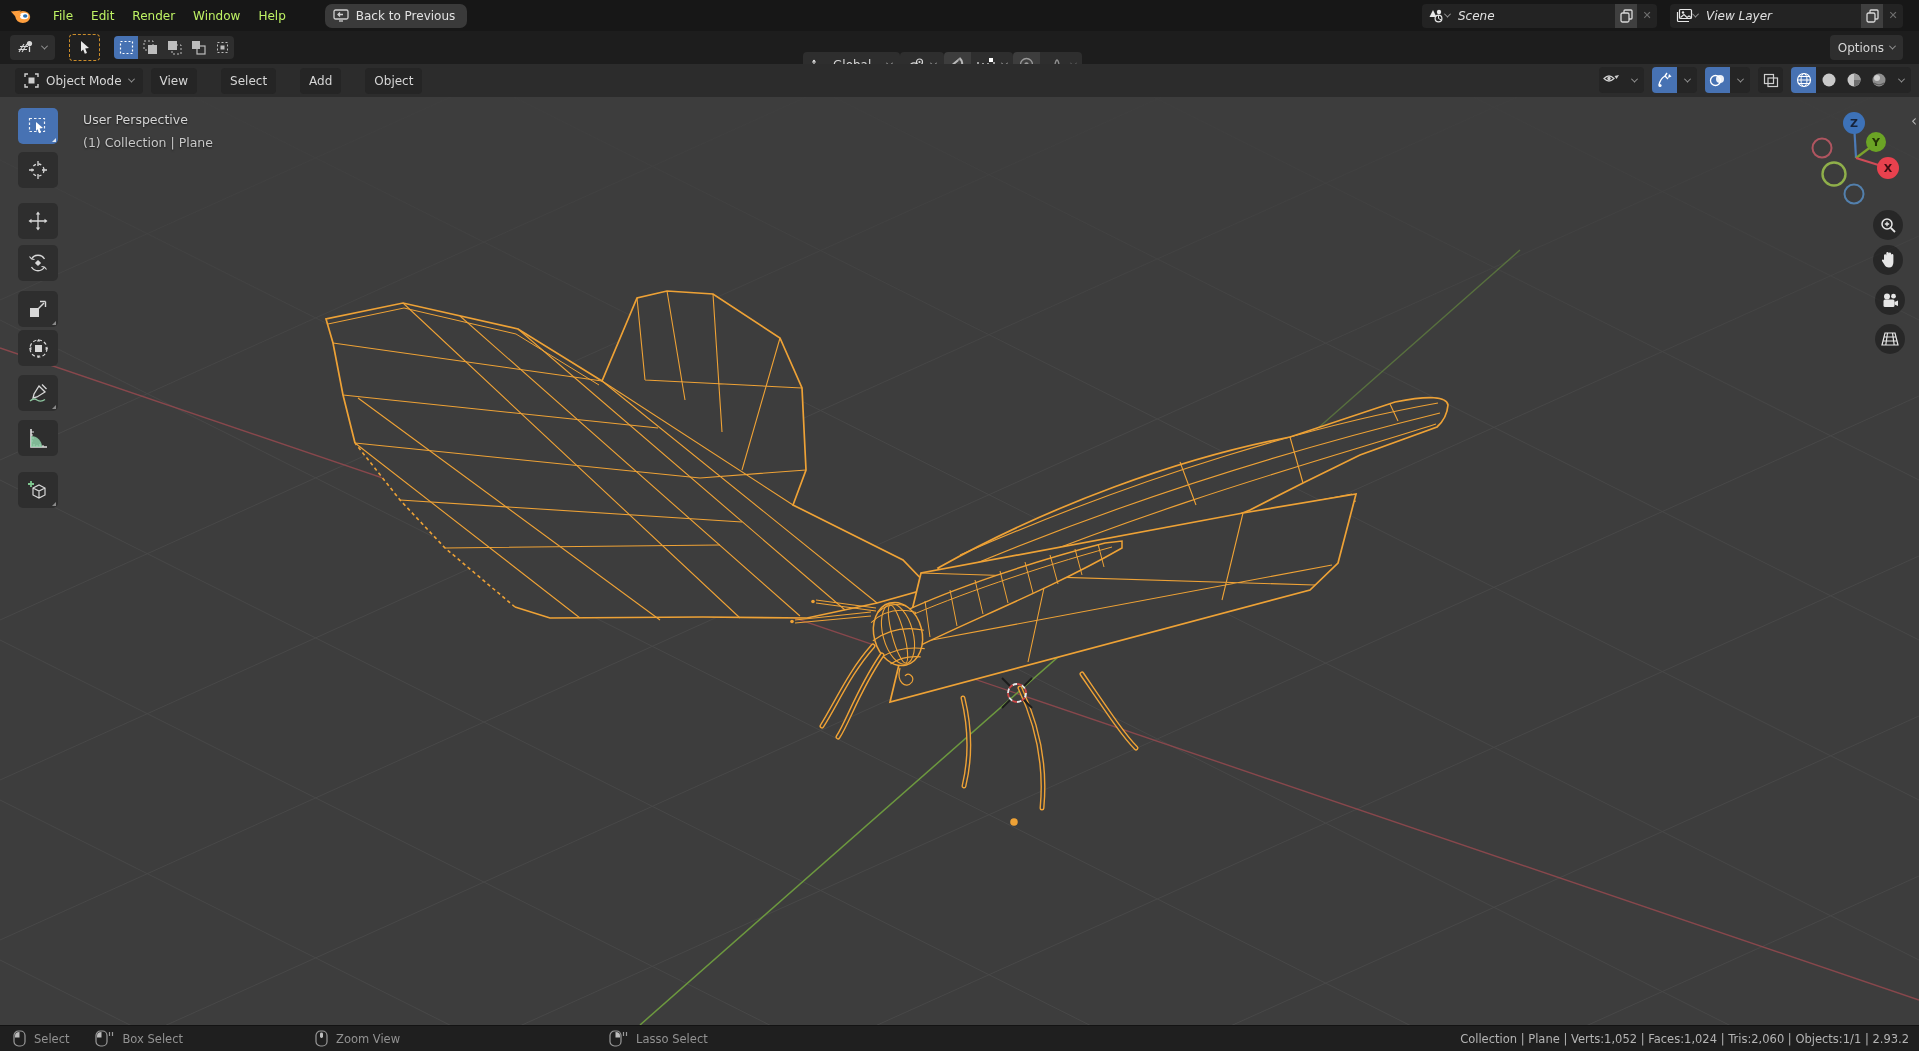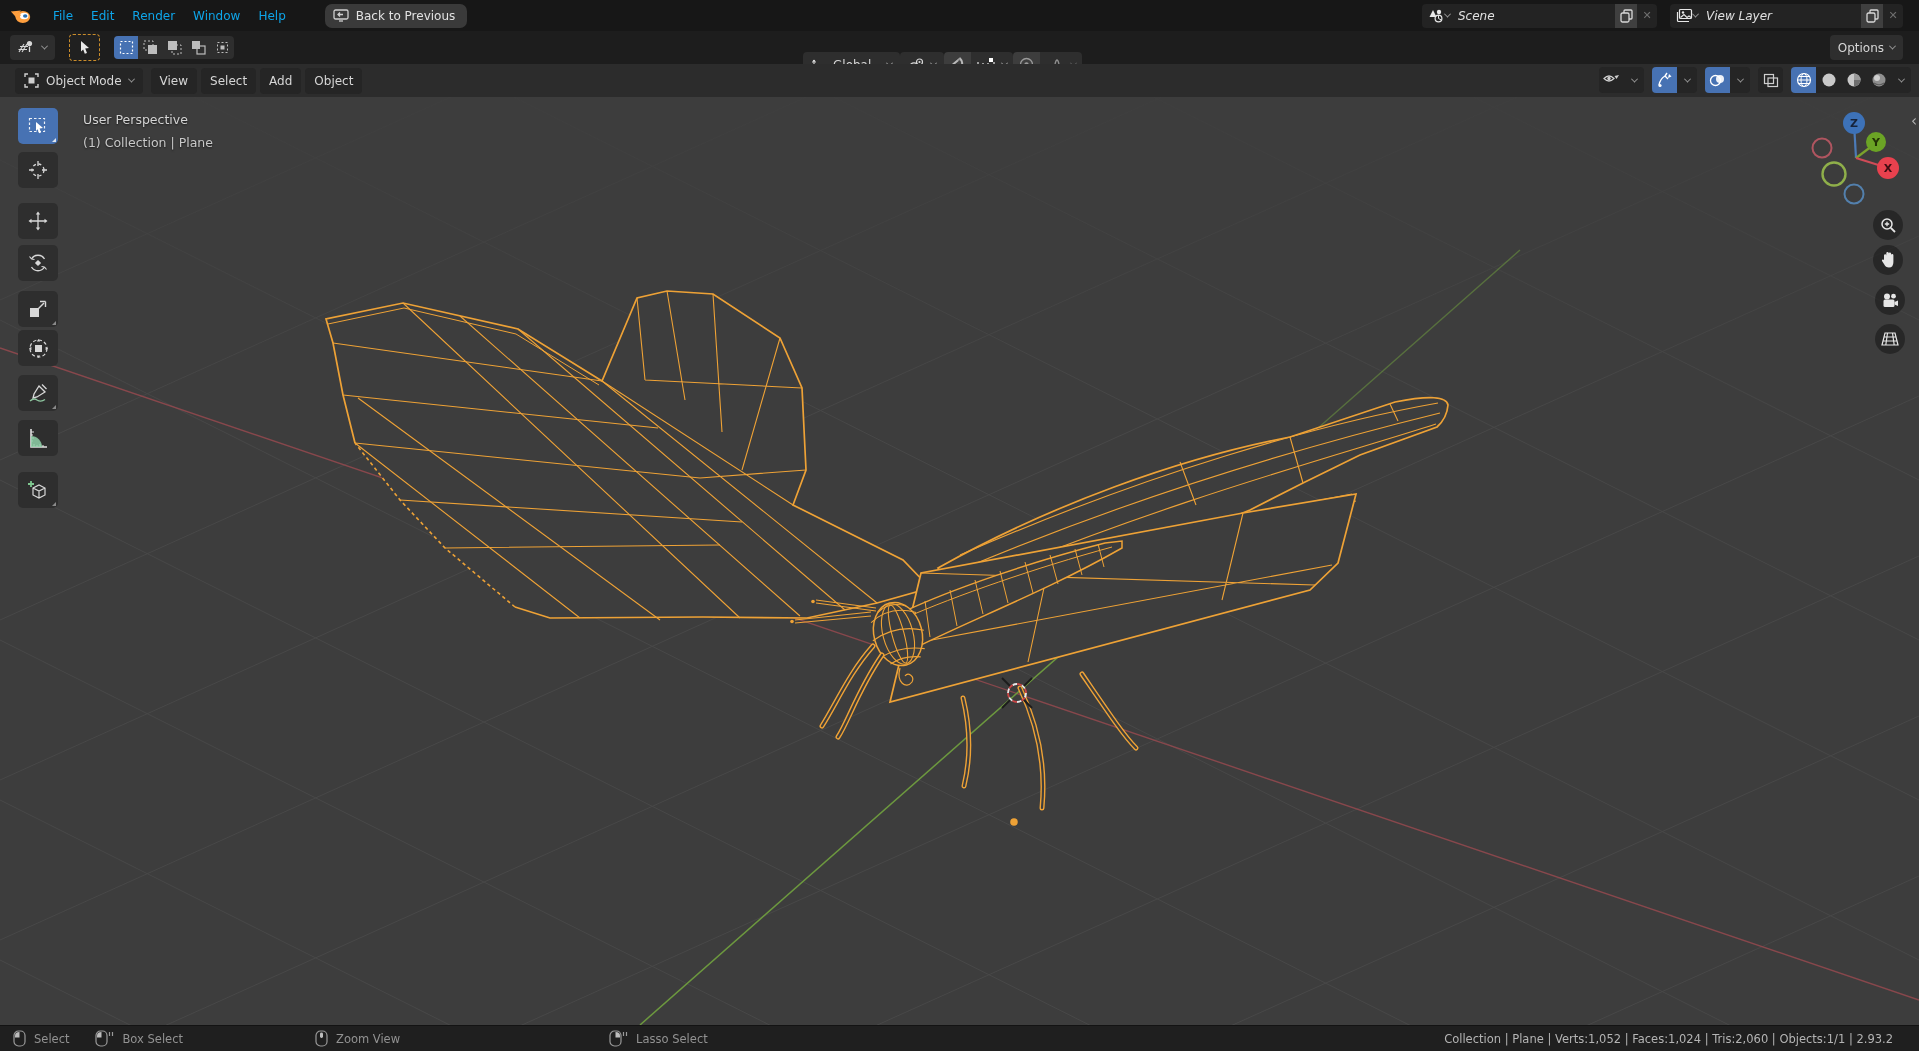--- a/index.html
+++ b/index.html
@@ -3,21 +3,21 @@
 <meta charset="utf-8">
 <style>
   * { margin:0; padding:0; box-sizing:border-box; }
   html,body { width:1919px; height:1051px; overflow:hidden; background:#101010;
     font-family:"DejaVu Sans","Liberation Sans",sans-serif; font-size:12px; color:#d6d6d6; }
   .app { width:1919px; height:1051px; display:flex; flex-direction:column; }
 
   
   .topbar { height:31px; background:#171717; display:flex; align-items:center; padding:0 16px 0 10px; flex:0 0 31px; }
   .logo { width:22px; height:18px; margin-right:12px; }
-  .menu-item { padding:3px 9px; border-radius:4px; color:#0ea5e9; cursor:default; }
+  .menu-item { padding:3px 9px; border-radius:4px; color:#bef264; cursor:default; }
   .backbtn { margin-left:30px; background:#3a3a3a; border-radius:7px; height:24px; display:flex; align-items:center;
     gap:7px; padding:0 12px 0 8px; color:#e2e2e2; }
   .idfield { background:#232323; border-radius:4px; height:24px; display:flex; align-items:center; padding:0 0 0 6px; }
   .idfield .val { flex:1; padding:0 8px; color:#e0e0e0; }
   .idfield .copybtn { width:22px; height:24px; background:#3f3f3f; display:flex; align-items:center; justify-content:center; }
   .idfield .xbtn { width:20px; height:24px; display:flex; align-items:center; justify-content:center; color:#6f6f6f;
     border-radius:0 4px 4px 0; font-size:11px; }
   .chv { display:inline-block; width:5px; height:5px; border-right:1.4px solid #9a9a9a; border-bottom:1.4px solid #9a9a9a;
     transform:rotate(45deg) translate(-1px,-1px); flex:0 0 auto; }
   .chv.dim { border-color:#5d5d5d; }
@@ -36,21 +36,21 @@
   .seg { background:#2e2e2e; display:flex; align-items:center; justify-content:center; padding:0 6px; gap:5px; }
   .seg.lit { background:#3d3d3d; }
   .options-btn { position:absolute; right:16px; top:4px; }
 
   
   .viewport { position:relative; height:961px; background:#3d3d3d; flex:0 0 961px; overflow:hidden; }
   .vp-svg { position:absolute; left:0; top:0; }
   .vp-header { position:absolute; left:0; top:0; width:100%; height:33px; background:rgba(43,43,43,.97);
     display:flex; align-items:center; }
   .vph-pill { background:#252525; border-radius:4px; height:26px; display:flex; align-items:center; padding:0 9px; gap:7px; }
-  .vp-menus { display:flex; gap:4px; margin-left:8px; }
+  .vp-menus { display:flex; gap:24px; margin-left:8px; }
   .vp-right { position:absolute; right:8px; top:3px; display:flex; gap:8px; align-items:center; }
   .tglgrp { display:flex; border-radius:4px; overflow:hidden; height:26px; }
   .tgl { width:25px; height:26px; background:#252525; display:flex; align-items:center; justify-content:center; }
   .tgl.on { background:#4772b3; }
   .tgl.chev-cell { width:20px; }
 
   
   .toolcol { position:absolute; left:18px; top:44px; width:40px; }
   .tbtn { position:absolute; left:0; width:40px; height:36px; background:#2e2e2e; border-radius:5px;
     display:flex; align-items:center; justify-content:center; }
@@ -63,21 +63,21 @@
   .vp-overlay-text .sub { color:#c8c8c8; }
 
   .navbtn { position:absolute; width:30px; height:30px; border-radius:50%; background:rgba(22,22,22,.55);
     display:flex; align-items:center; justify-content:center; }
   .collapse-arrow { position:absolute; right:2px; top:48px; color:#b5b5b5; font-size:15px; }
 
   
   .statusbar { height:26px; background:#1f1f1f; border-top:1px solid #131313; display:flex; align-items:center;
     color:#929292; font-size:11.5px; flex:1; }
   .hint { display:flex; align-items:center; gap:8px; }
-  .sb-right { margin-left:auto; margin-right:26px; color:#b4b4b4; }
+  .sb-right { margin-left:auto; margin-right:10px; color:#b4b4b4; }
   svg { display:block; }
   text { font-family:"DejaVu Sans","Liberation Sans",sans-serif; }
 </style>
 </head>
 <body>
 
 <div class="app">
 
   <div class="topbar">
     <svg class="logo" viewBox="0 0 24 18">

